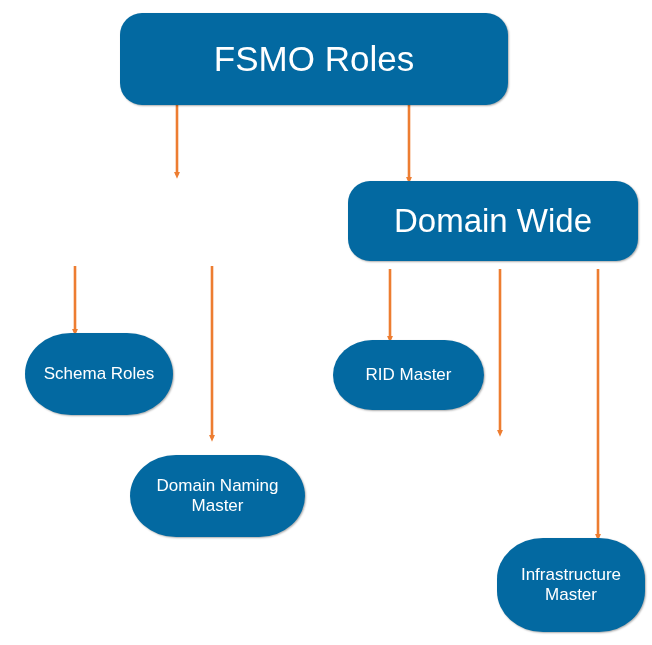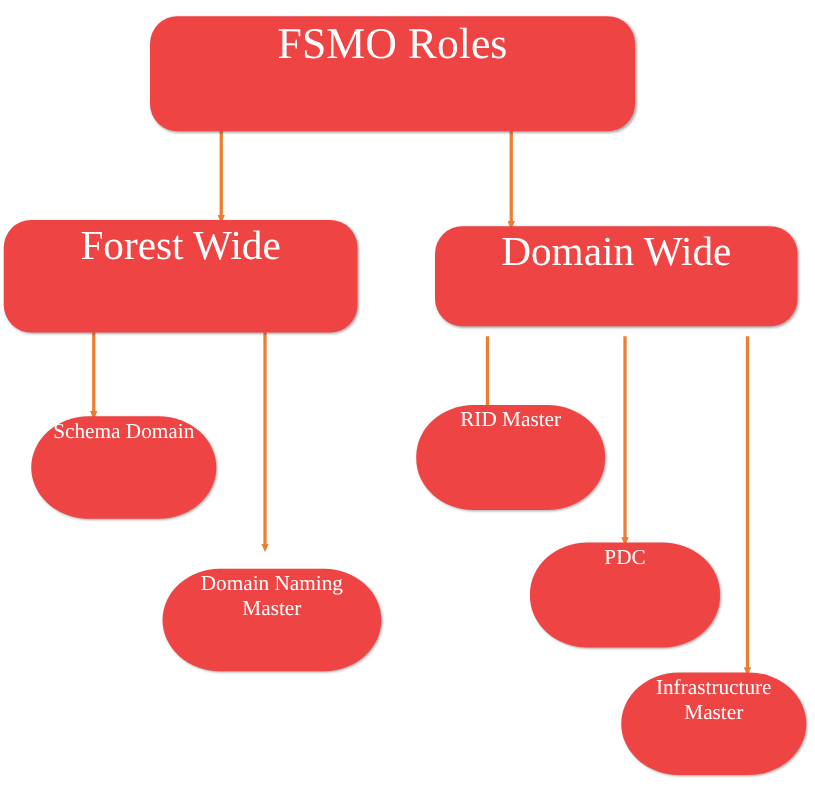--- a/index.html
+++ b/index.html
@@ -14,29 +14,29 @@
   #canvas {
     position: relative;
     width: 652px;
     height: 645px;
     background: #ffffff;
     overflow: hidden;
   }
   .node {
     position: absolute;
     box-sizing: border-box;
-    background: #ef4444;
+    background: #0369a1;
     color: #ffffff;
     display: flex;
+    align-items: center;
     justify-content: center;
     text-align: center;
     line-height: 1.16;
     padding: 2px 8px;
     box-shadow: 1px 1px 2px rgba(0,0,0,0.32);
-    font-family: Liberation Serif, serif;
     -webkit-font-smoothing: antialiased;
   }
   .node.level0 {
     font-size: 35px;
     border-radius: 22px;
   }
   .node.level1 {
     font-size: 33px;
     border-radius: 22px;
   }
@@ -76,41 +76,35 @@
         <line x1="390" y1="269" x2="390" y2="339" stroke="#ED7D31" stroke-width="2.6" marker-end="url(#arrowhead)"></line>
         <line x1="500" y1="269" x2="500" y2="433" stroke="#ED7D31" stroke-width="2.6" marker-end="url(#arrowhead)"></line>
         <line x1="598" y1="269" x2="598" y2="537" stroke="#ED7D31" stroke-width="2.6" marker-end="url(#arrowhead)"></line>
       </g>
   </svg>
 
   <div class="node level0" style="left:120px; top:13px; width:388px; height:92px;">
     <span class="node-label">FSMO Roles</span>
   </div>
 
-  <div class="node level1" style="left:3px; top:176px; width:283px; height:90px;">
-    <span class="node-label">Forest Wide</span>
-  </div>
 
   <div class="node level1" style="left:348px; top:181px; width:290px; height:80px;">
     <span class="node-label">Domain Wide</span>
   </div>
 
   <div class="node leaf" style="left:25px; top:333px; width:148px; height:82px;">
-    <span class="node-label">Schema Domain</span>
+    <span class="node-label">Schema Roles</span>
   </div>
 
   <div class="node leaf" style="left:130px; top:439px; width:175px; height:82px;margin-top:16px;">
     <span class="node-label">Domain Naming Master</span>
   </div>
 
-  <div class="node leaf" style="left:333px; top:324px; width:151px; height:84px;">
+  <div class="node leaf" style="left:333px; top:340px; width:151px; height:70px;">
     <span class="node-label">RID Master</span>
   </div>
 
-  <div class="node leaf" style="left:424px; top:434px; width:152px; height:84px;">
-    <span class="node-label">PDC</span>
-  </div>
 
-  <div class="node leaf" style="left:497px; top:538px; width:148px; height:82px;">
+  <div class="node leaf" style="left:497px; top:538px; width:148px; height:94px;">
     <span class="node-label">Infrastructure Master</span>
   </div>
 
 </div>
 
 </body></html>

